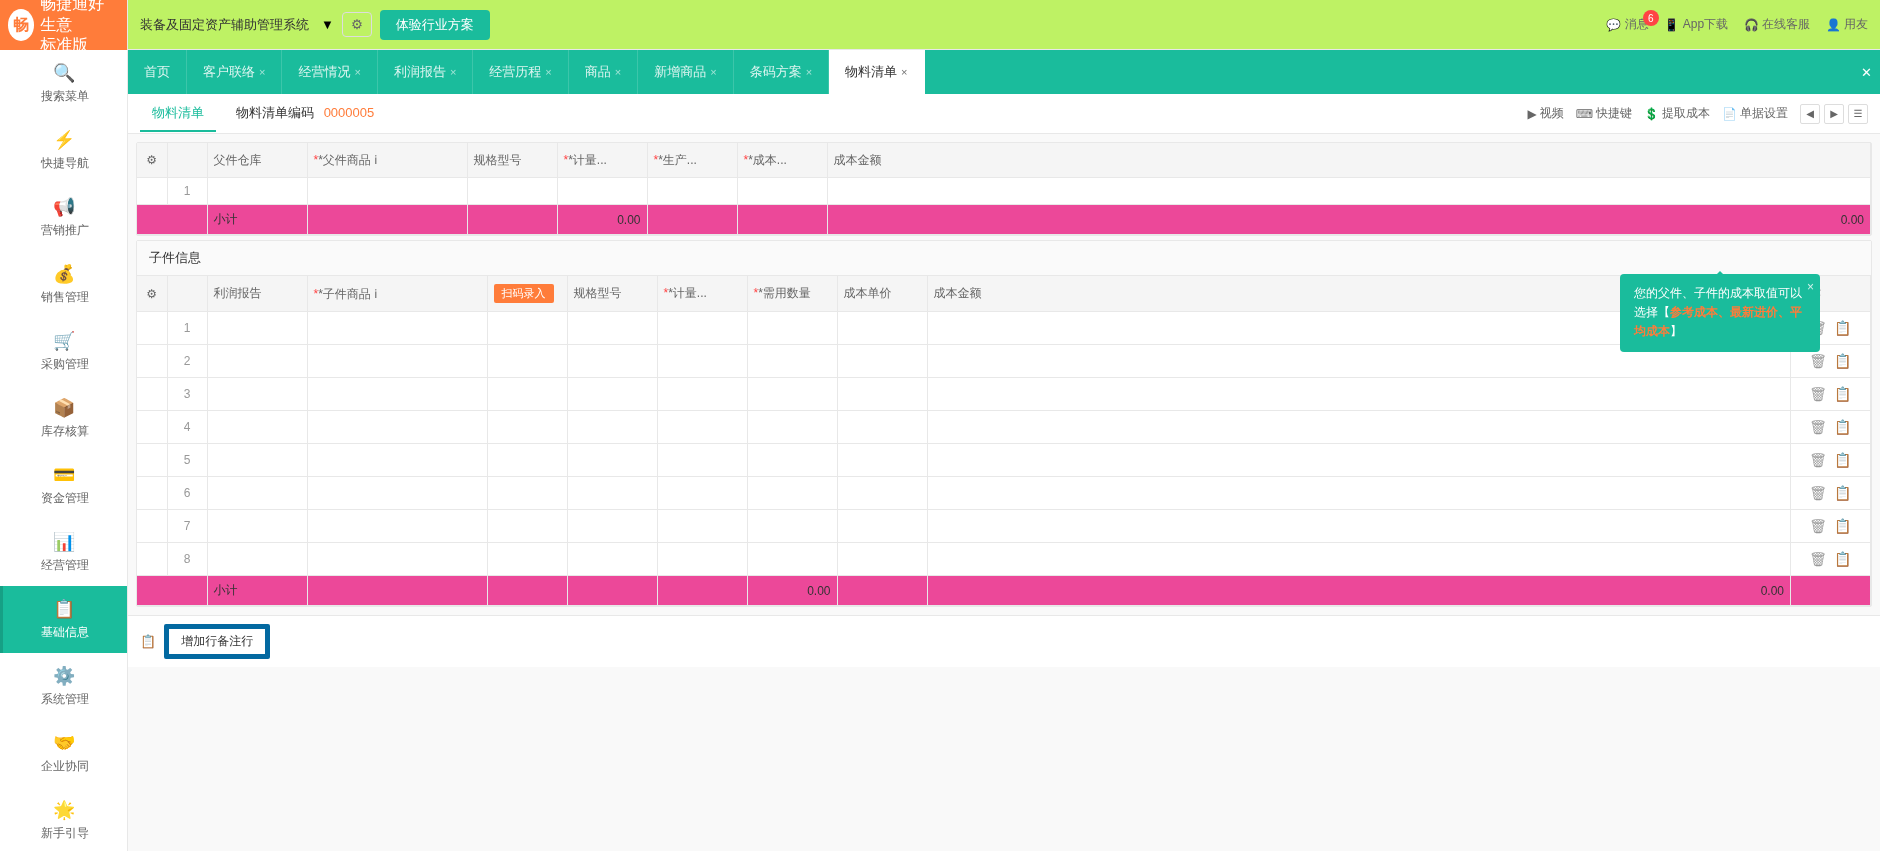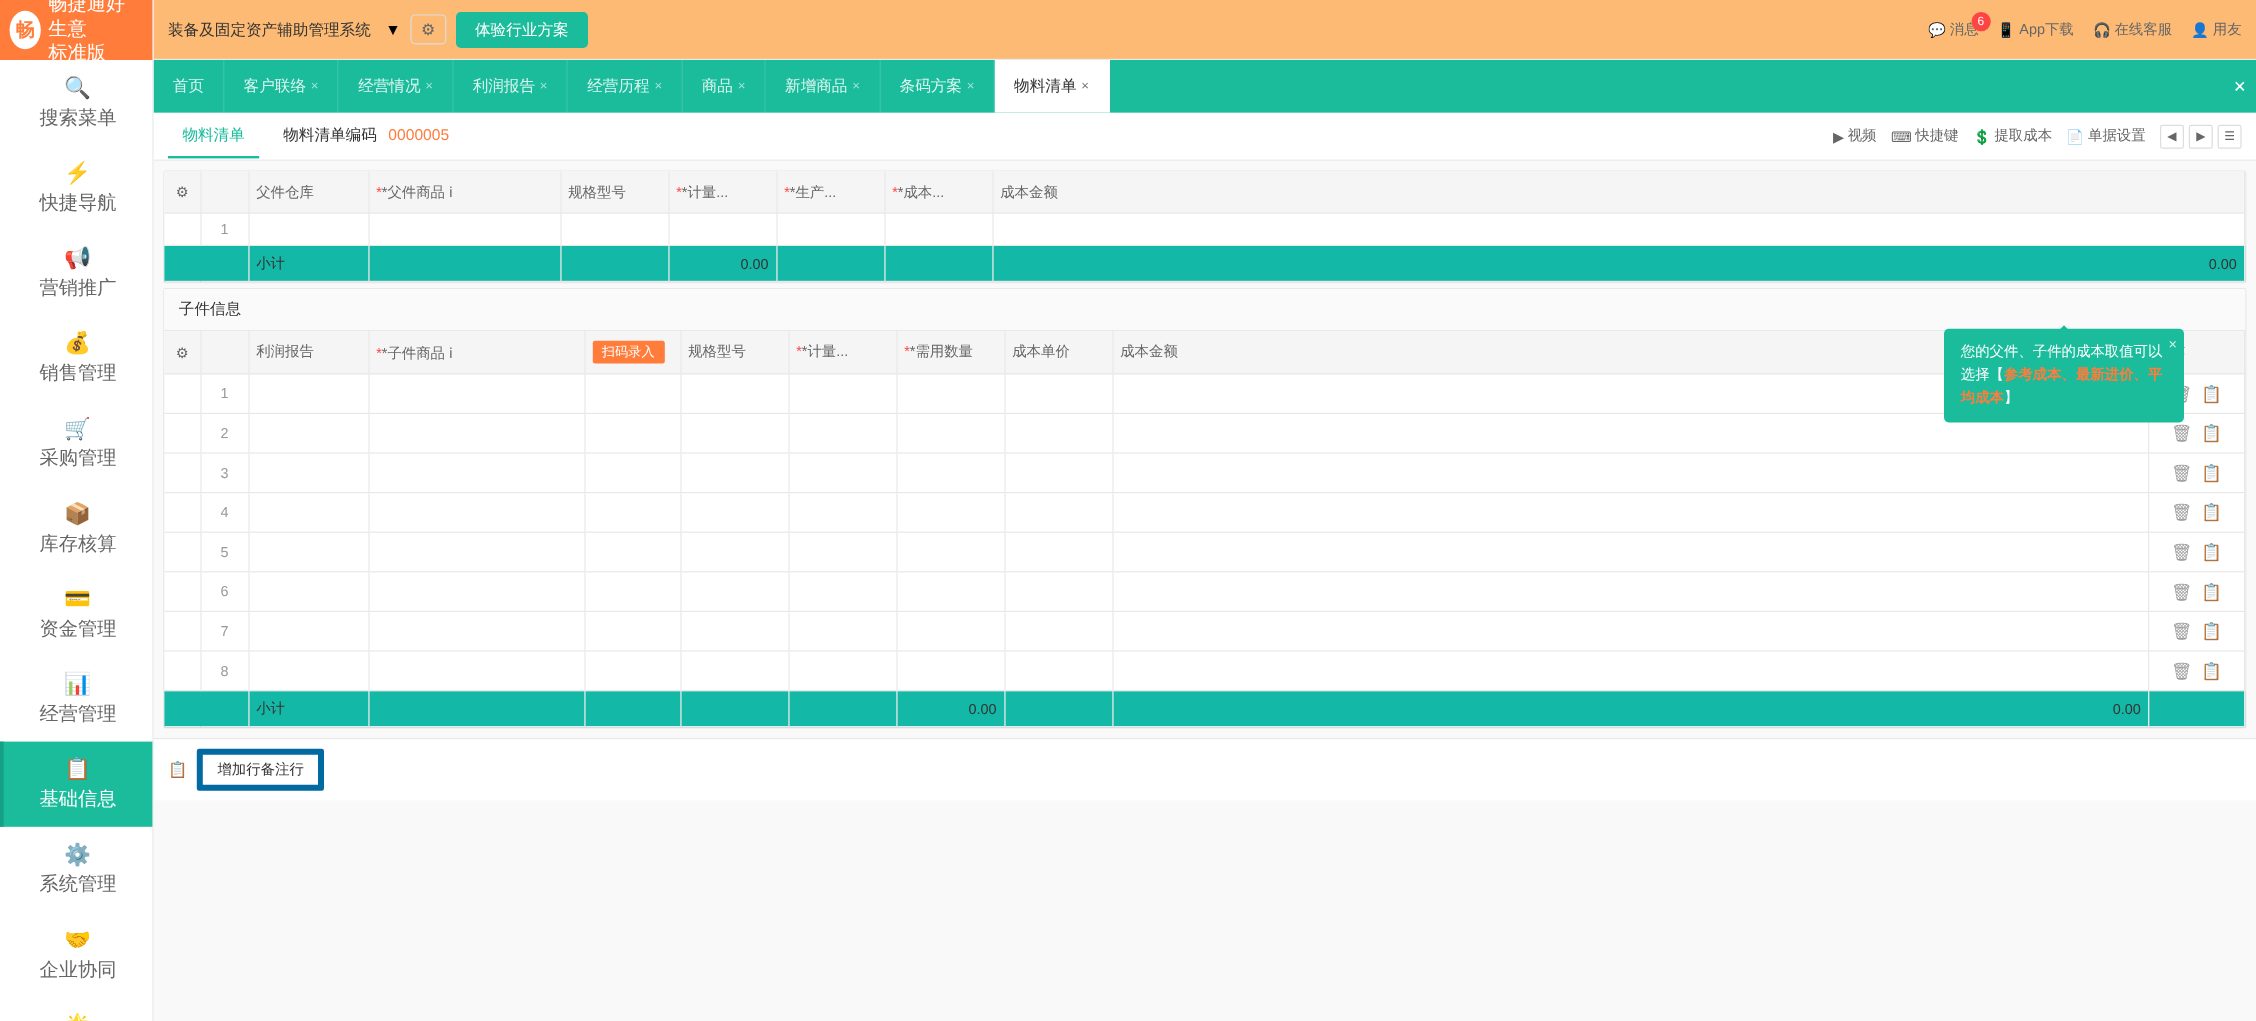--- a/index.html
+++ b/index.html
@@ -7,27 +7,27 @@
 
     
     .sidebar { width: 128px; background: #fff; display: flex; flex-direction: column; border-right: 1px solid #e8e8e8; flex-shrink: 0; }
     .sidebar-logo { background: #ff7c3a; padding: 12px 8px; display: flex; align-items: center; gap: 6px; height: 50px; }
     .sidebar-logo-icon { width: 32px; height: 32px; background: #fff; border-radius: 50%; display: flex; align-items: center; justify-content: center; color: #ff7c3a; font-size: 16px; font-weight: bold; }
     .sidebar-logo-text { color: #fff; font-size: 16px; line-height: 1.3; }
     .sidebar-nav { flex: 1; overflow-y: auto; }
     .sidebar-item { display: flex; flex-direction: column; align-items: center; padding: 12px 4px; cursor: pointer; color: #666; font-size: 11px; gap: 4px; border-left: 3px solid transparent; }
     .sidebar-item.active { background: #1abc9c; color: #fff; border-left: 3px solid #16a085; }
     .sidebar-item .icon { font-size: 18px; }
-    .sidebar-item .label { font-size: 16px; text-align: center; }
+    .sidebar-item .label { font-size: 12px; text-align: center; }
 
     
     .main { flex: 1; display: flex; flex-direction: column; overflow: hidden; }
 
     
-    .topbar { background: #fdba74; height: 50px; display: flex; align-items: center; padding: 0 12px; border-bottom: 1px solid #e8e8e8; gap: 8px; }
+    .topbar { background: #bef264; height: 50px; display: flex; align-items: center; padding: 0 12px; border-bottom: 1px solid #e8e8e8; gap: 8px; }
     .topbar-btn { background: #1abc9c; color: #fff; border: none; padding: 6px 16px; border-radius: 4px; cursor: pointer; font-size: 13px; }
     .topbar-settings { background: none; border: 1px solid #ddd; border-radius: 4px; padding: 4px 8px; cursor: pointer; color: #666; }
     .topbar-icons { display: flex; align-items: center; gap: 16px; margin-left: auto; color: #666; font-size: 12px; }
     .topbar-icon-item { display: flex; align-items: center; gap: 3px; cursor: pointer; position: relative; }
 
     
     .nav-tabs { background: #1abc9c; display: flex; align-items: center; overflow-x: auto; height: 44px; flex-shrink: 0; }
     .nav-tab { padding: 0 16px; height: 44px; display: flex; align-items: center; gap: 4px; color: rgba(255,255,255,0.85); cursor: pointer; font-size: 13px; white-space: nowrap; border-right: 1px solid rgba(255,255,255,0.15); }
     .nav-tab.active { background: #fff; color: #333; }
     .nav-tab .close-btn { font-size: 11px; opacity: 0.7; }
@@ -49,21 +49,21 @@
 
     
     .section { background: #fff; margin: 8px; border: 1px solid #e8e8e8; border-radius: 2px; }
     .section-title { padding: 8px 12px; font-size: 13px; color: #333; font-weight: 500; background: #fafafa; border-bottom: 1px solid #e8e8e8; }
 
     
     .data-table { width: 100%; border-collapse: collapse; font-size: 12px; }
     .data-table th { background: #f5f5f5; padding: 8px 6px; text-align: left; color: #666; font-weight: normal; border-bottom: 1px solid #e8e8e8; border-right: 1px solid #e8e8e8; white-space: nowrap; }
     .data-table th .required { color: #ff4444; }
     .data-table td { padding: 6px 6px; border-bottom: 1px solid #e8e8e8; border-right: 1px solid #e8e8e8; color: #333; }
-    .data-table tr.subtotal td { background: #14b8a6; font-weight: 500; }
+    .data-table tr.subtotal td { background: #ec4899; font-weight: 500; }
     .data-table .row-num { color: #999; text-align: center; width: 30px; }
     .data-table .settings-col { width: 30px; text-align: center; }
     .col-actions { width: 80px; text-align: center; }
     .action-btn { background: none; border: none; cursor: pointer; color: #999; font-size: 14px; padding: 2px; }
 
     
     .scan-btn { background: #ff7c3a; color: #fff; border: none; border-radius: 2px; padding: 2px 8px; font-size: 11px; cursor: pointer; }
 
     
     .tooltip-box { position: relative; background: #1abc9c; color: #fff; padding: 10px 14px; border-radius: 4px; font-size: 12px; line-height: 1.6; max-width: 200px; }

